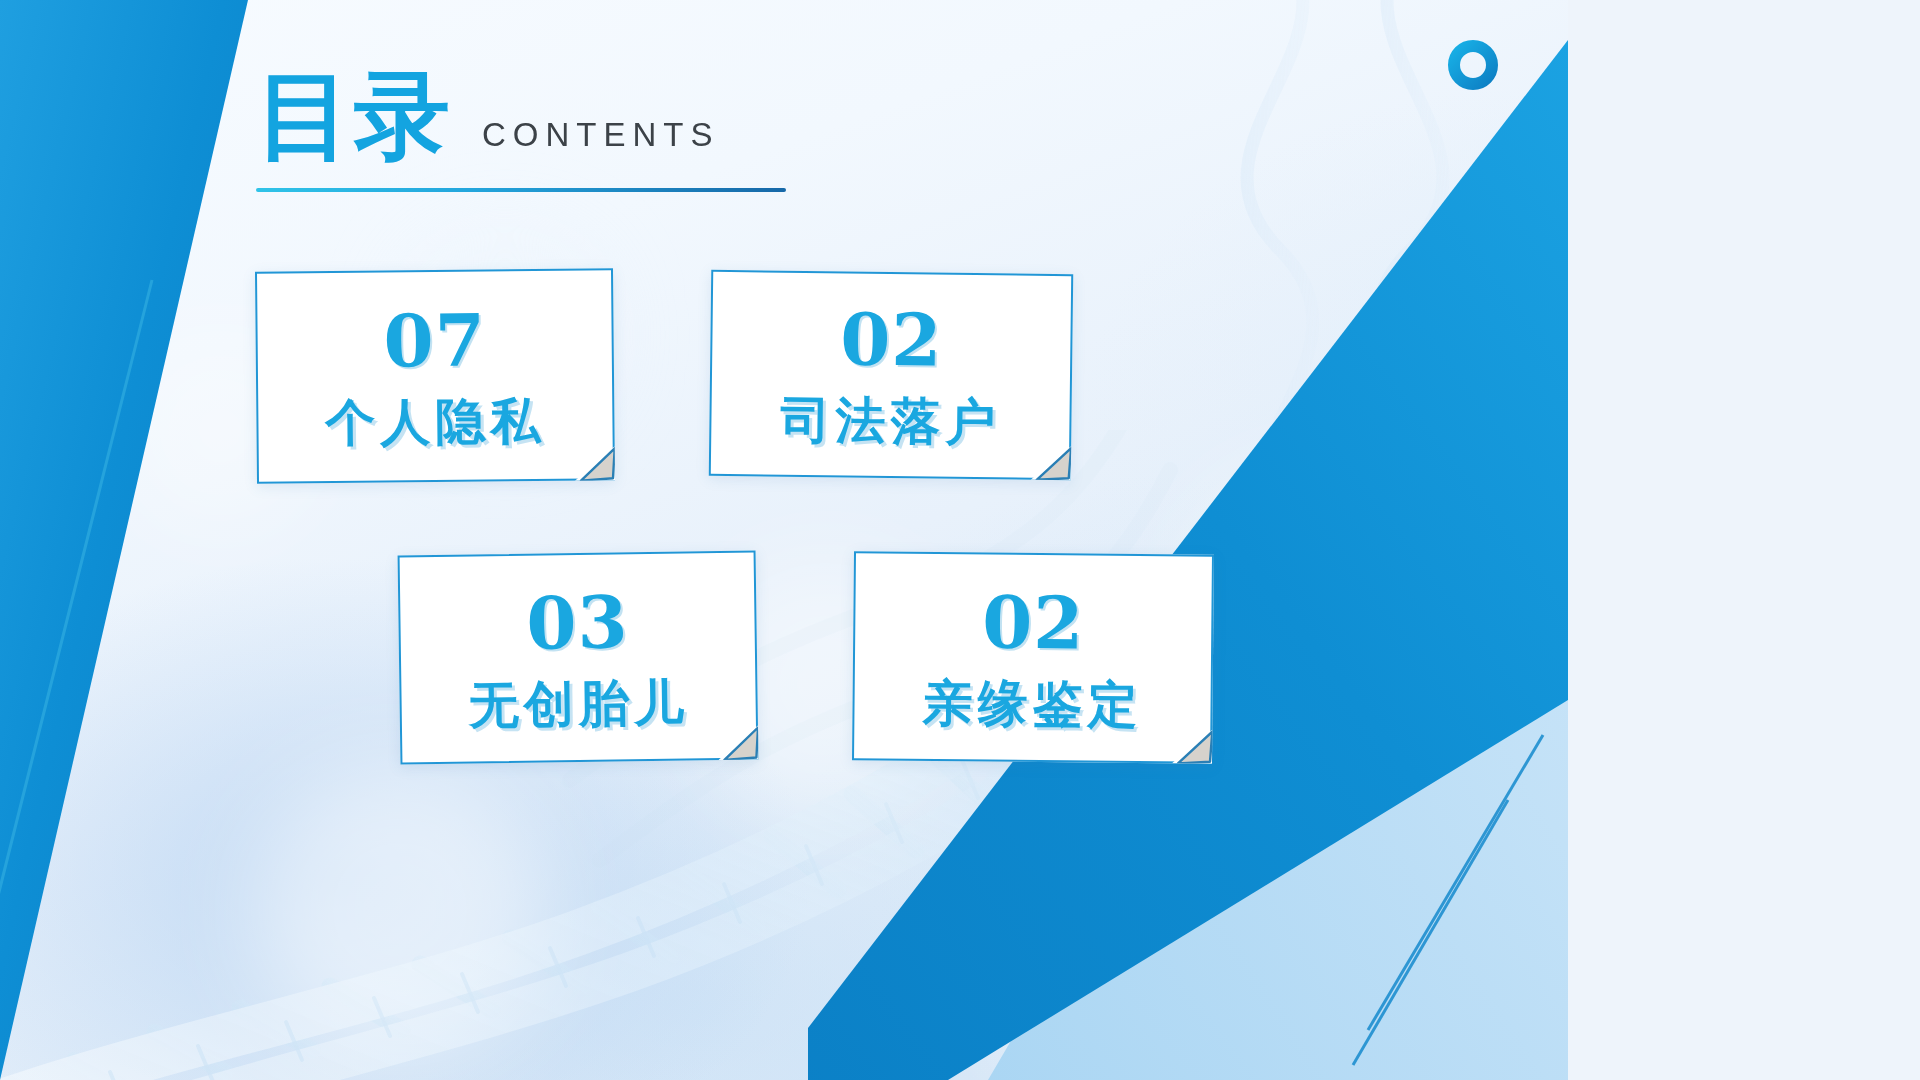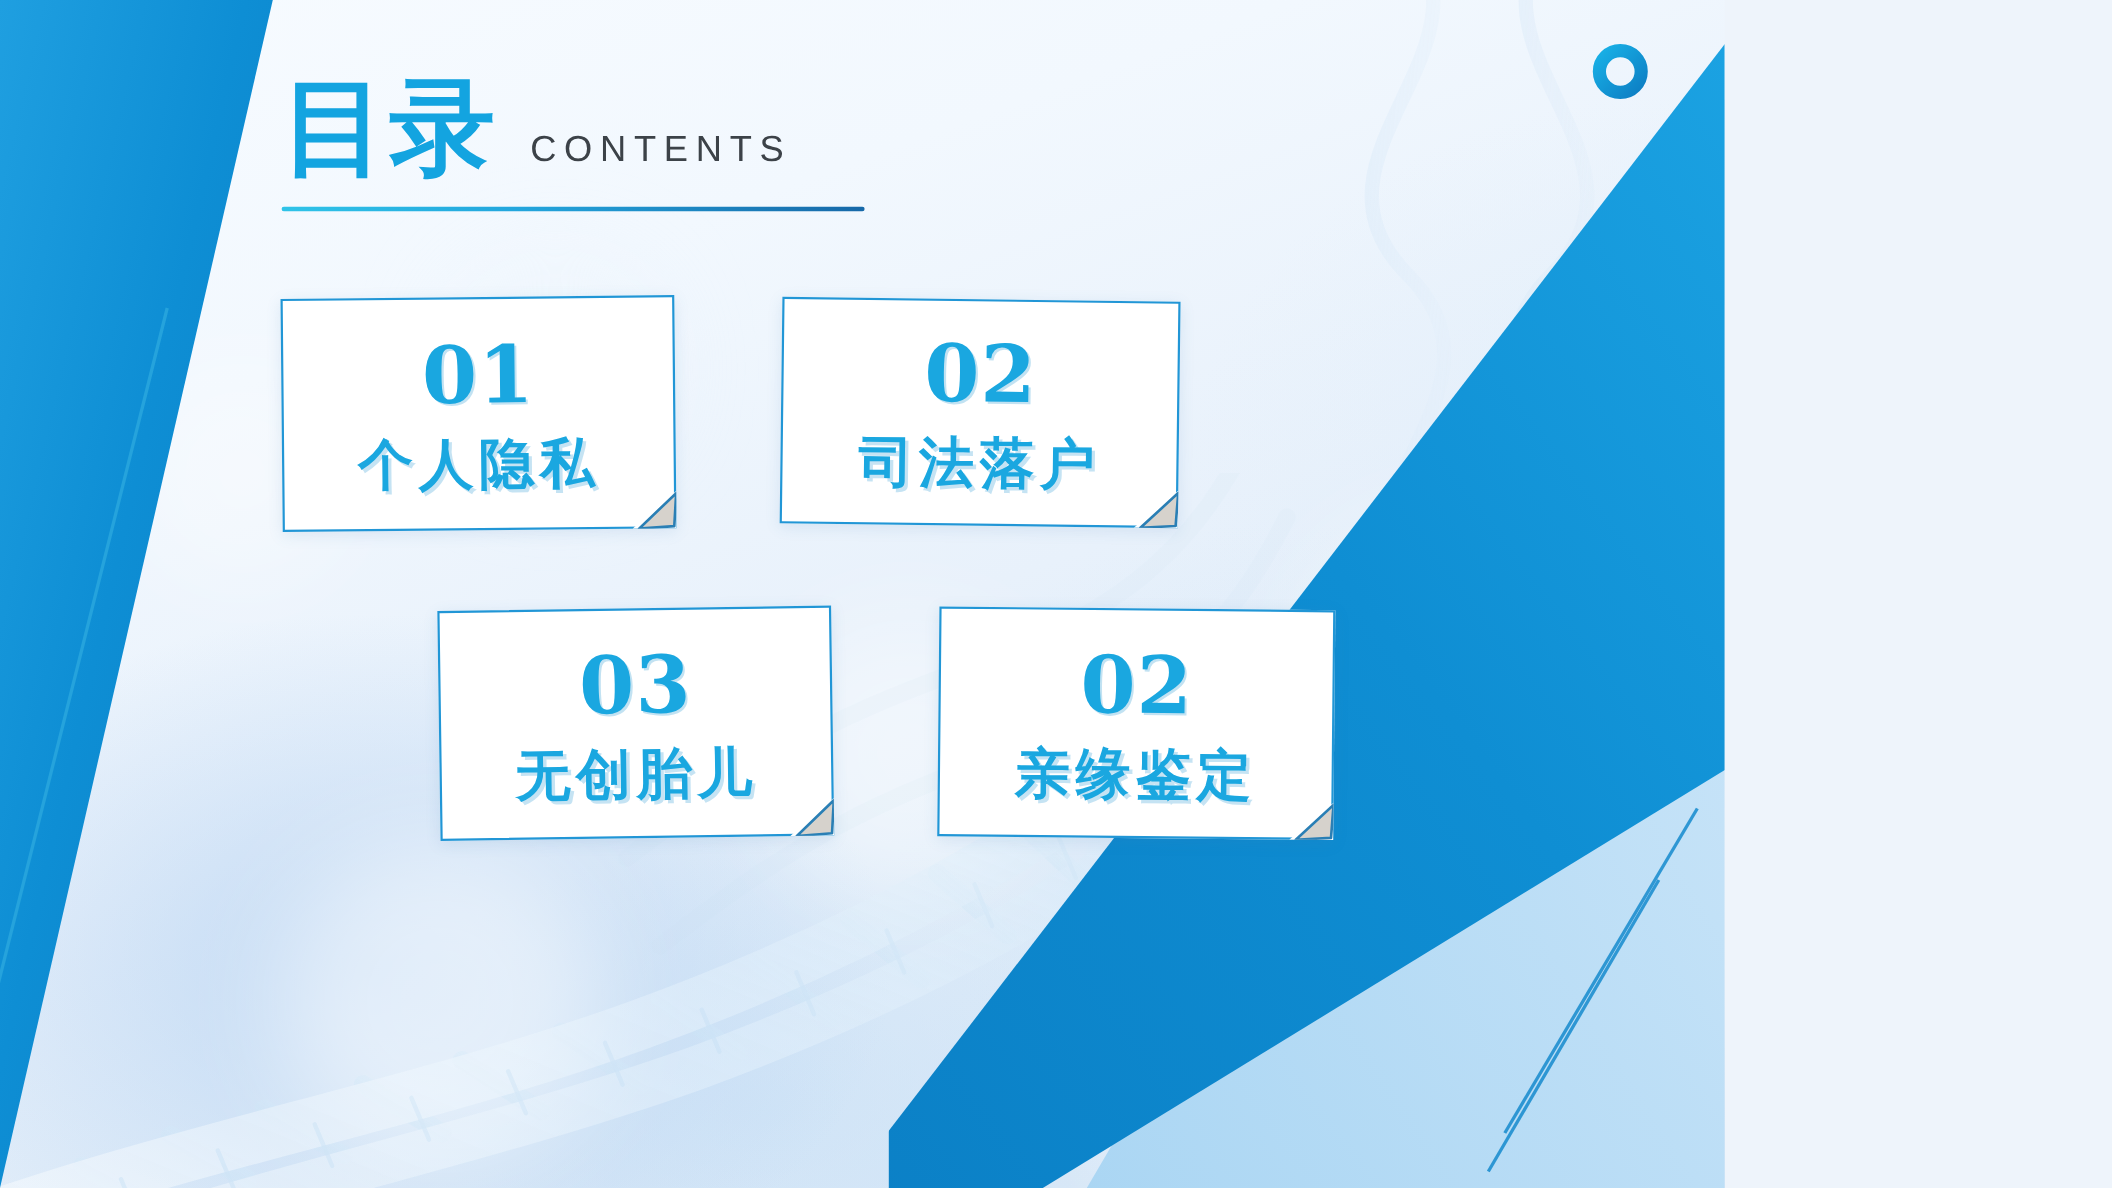--- a/index.html
+++ b/index.html
@@ -276,21 +276,21 @@
     <defs>
       <linearGradient id="lg" x1="0" y1="0" x2="1" y2="1">
         <stop offset="0%" stop-color="#18b0e6"></stop>
         <stop offset="100%" stop-color="#0d7fc4"></stop>
       </linearGradient>
     </defs>
     <circle cx="27" cy="27" r="19" fill="none" stroke="url(#lg)" stroke-width="12"></circle>
   </svg>
 
   <div class="card card-01">
-    <div class="card-num">01</div>
+    <div class="card-num">07</div>
     <div class="card-label">个人隐私</div>
     <svg class="fold" viewBox="0 0 40 40">
       <polygon points="40,40 0,40 40,6" fill="#ffffff"></polygon>
       <polygon points="40,8 6,40 38,38" fill="#d6d2cc" stroke="#2a7fb5" stroke-width="2.4" stroke-linejoin="round"></polygon>
     </svg>
   </div>
 
   <div class="card card-02">
     <div class="card-num">02</div>
     <div class="card-label">司法落户</div>

